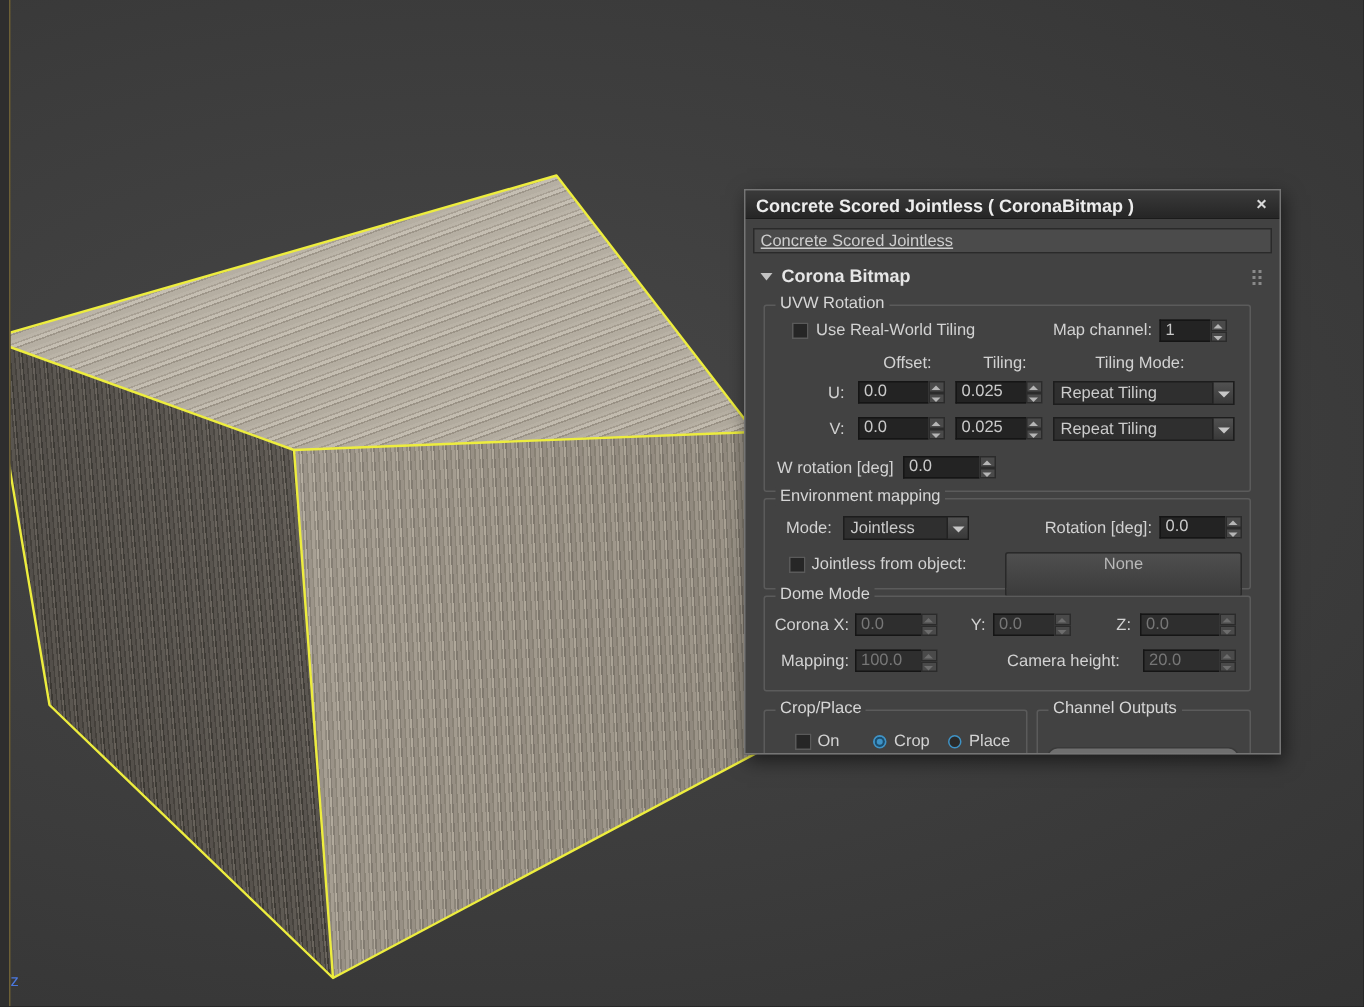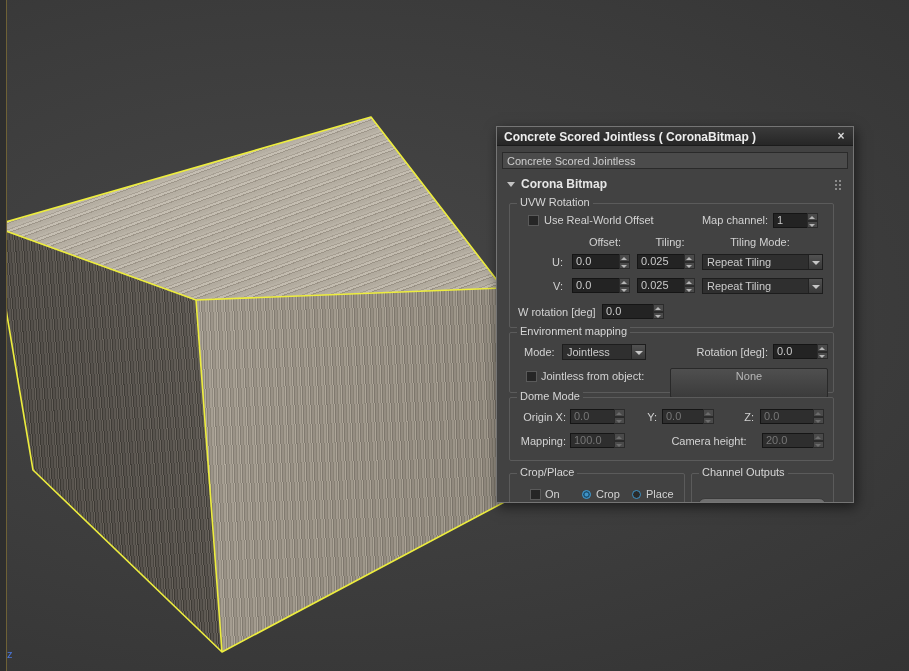--- a/index.html
+++ b/index.html
@@ -44,21 +44,21 @@
     box-shadow: 2px 4px 12px rgba(0,0,0,0.55);
     font-size:11px; color:#d2d2d2;
   }
   .titlebar { position:absolute; left:0; top:0; right:0; height:19px; background:linear-gradient(#3a3a3a,#262626); border-bottom:1px solid #1b1b1b; }
   .title { position:absolute; left:7px; top:3px; font-size:12px; font-weight:bold; color:#ededed; white-space:nowrap;text-align:right; }
   .close { position:absolute; right:5px; top:2px; width:14px; height:14px; color:#d8d8d8; font-size:12px; font-weight:bold; line-height:14px; text-align:center; cursor:default; }
 
   .namefield {
     position:absolute; left:5px; top:25px; width:346px; height:17px;
     background:#4b4b4b; border:1px solid #2a2a2a; color:#cdcdcd;
-    font-family:"Liberation Sans", sans-serif; font-size:11px; padding:0 4px; outline:none;
+    font-family:"Liberation Sans", sans-serif; font-size:11px; padding:0 4px; outline:none;text-decoration:underline;
   }
 
   .rollout-header { position:absolute; left:2px; right:2px; top:49px; height:18px; }
   .roll-arrow { position:absolute; left:8px; top:6px; width:0; height:0; border-left:4px solid transparent; border-right:4px solid transparent; border-top:5px solid #c2c2c2; }
   .rollout-title { position:absolute; left:22px; top:1px; font-size:12px; font-weight:bold; color:#e6e6e6; }
   .grip { position:absolute; right:14px; top:4px; width:2px; height:2px; background:#8a8a8a;
           box-shadow: 4px 0 0 #8a8a8a, 0 4px 0 #8a8a8a, 4px 4px 0 #8a8a8a, 0 8px 0 #8a8a8a, 4px 8px 0 #8a8a8a; }
 
   .grp { position:absolute; border:1px solid #5b5b5b; border-radius:2px; }
   .legend { position:absolute; top:-8px; left:7px; background:#424242; padding:0 3px; font-size:11px; color:#d6d6d6; white-space:nowrap; }
@@ -123,21 +123,21 @@
     <div class="rollout-header">
       <span class="roll-arrow"></span>
       <span class="rollout-title">Corona Bitmap</span>
       <span class="grip"></span>
     </div>
 
     <div class="grp g-uvw">
       <span class="legend">UVW Rotation</span>
 
       <span class="cb" style="left:18px;top:11px"></span>
-      <span class="lbl" style="left:34px;top:10px">Use Real-World Offset</span>
+      <span class="lbl" style="left:34px;top:10px">Use Real-World Tiling</span>
 
       <span class="lbl" style="left:176px;top:10px;width:82px;text-align:right">Map channel:</span>
       <span class="spin" style="left:263px;top:9px;width:45px">
         <span class="fld">1</span>
         <span class="btns">
             <i class="up"></i>
             <i class="dn"></i>
           </span>
       </span>
 
@@ -214,21 +214,21 @@
       </span>
 
       <span class="cb" style="left:16px;top:38px"></span>
       <span class="lbl" style="left:31px;top:37px">Jointless from object:</span>
       <span class="btn" style="left:160px;top:35px;width:158px;height:30px;line-height:15px">None</span>
     </div>
 
     <div class="grp g-dome">
       <span class="legend">Dome Mode</span>
 
-      <span class="lbl" style="left:4px;top:13px;width:52px;text-align:right">Origin X:</span>
+      <span class="lbl" style="left:4px;top:13px;width:52px;text-align:right">Corona X:</span>
       <span class="spin dis" style="left:60px;top:11px;width:55px">
         <span class="fld">0.0</span>
         <span class="btns">
             <i class="up"></i>
             <i class="dn"></i>
           </span>
       </span>
 
       <span class="lbl" style="left:128px;top:13px;width:19px;text-align:right">Y:</span>
       <span class="spin dis" style="left:152px;top:11px;width:52px">

